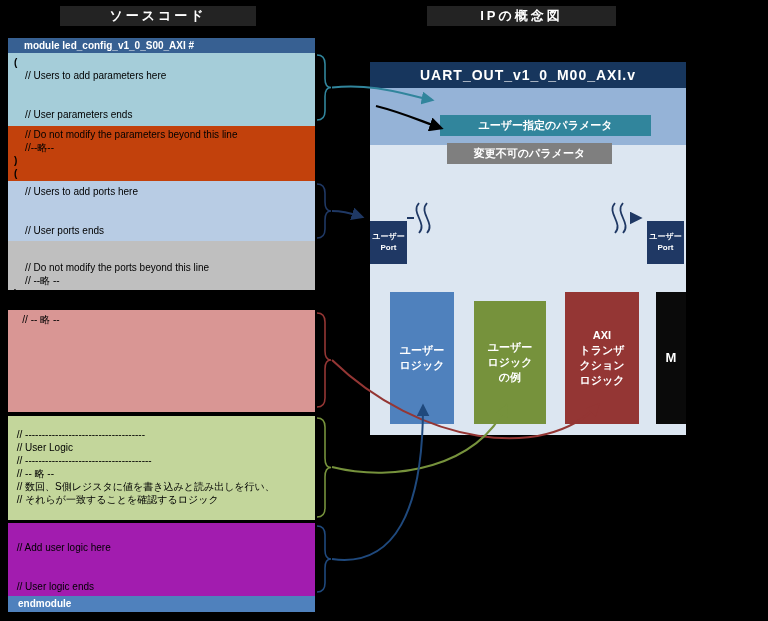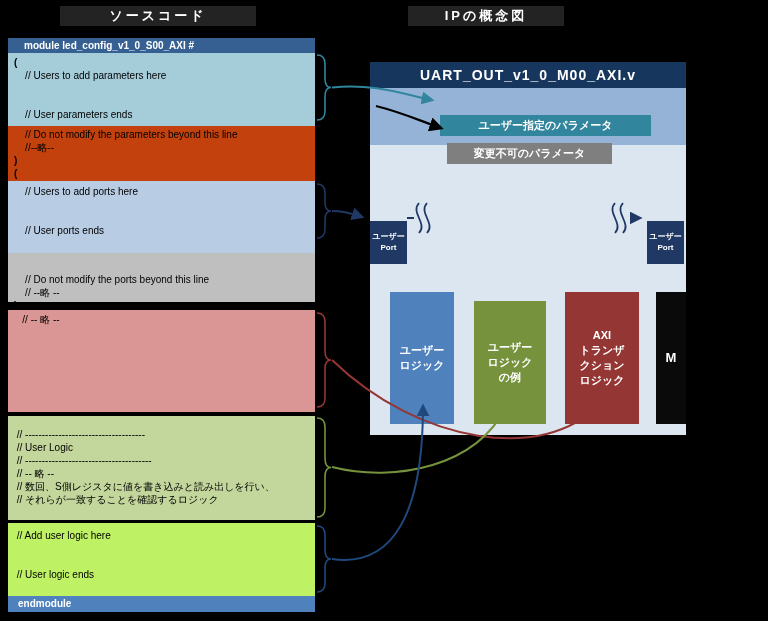--- a/index.html
+++ b/index.html
@@ -26,25 +26,25 @@
     color:#000; padding-left:6px;
   }
   .bold { font-weight:bold; }
   .hdr  { background:#376092; color:#fff; font-weight:bold; font-size:10px;
           line-height:15px; height:15px; padding-left:16px; white-space:pre; }
   .ftr  { background:#4f81bd; color:#fff; font-weight:bold; font-size:10px;
           line-height:16px; height:16px; padding-left:10px; white-space:pre; }
 
   .secA { background:#a5cdd9; height:73px; padding-top:3px; }
   .secB { background:#c2410c; height:55px; padding-top:2px; }
-  .secC { background:#b8cce4; height:72px; padding-top:4px; }
+  .secC { background:#b8cce4; height:60px; padding-top:4px; }
   .secD { background:#bfbfbf; height:49px; padding-top:20px; }
   .secE { background:#d99694; height:102px; padding-top:3px; }
   .secF { background:#c3d69b; height:104px; padding-top:12px; margin-top:4px; }
-  .secG { background:#bef264; height:73px;  padding-top:6px;  margin-top:3px; }
+  .secG { background:#a21caf; height:73px;  padding-top:18px;  margin-top:3px; }
 
   
   .dg-header {
     position:absolute; left:370px; top:62px; width:316px; height:26px;
     background:#17365d; color:#fff; font-weight:bold; font-size:14px;
     display:flex; align-items:center; justify-content:center; letter-spacing:1px;
   }
   .dg-band { position:absolute; left:370px; top:88px;  width:316px; height:57px;  background:#95b3d7; }
   .dg-body { position:absolute; left:370px; top:145px; width:316px; height:290px; background:#dce6f1; }
 
@@ -64,21 +64,21 @@
   .blk-ex    { left:474px; top:277px; width:72px; height:123px; background:#76923c; }
   .blk-axi   { left:565px; top:268px; width:74px; height:132px; background:#943634; }
   .blk-m     { left:656px; top:268px; width:30px; height:132px; background:#0a0a0a; font-size:13px; }
 
   svg.overlay { position:absolute; left:0; top:0; width:768px; height:621px; pointer-events:none; z-index:10; }
 </style>
 </head>
 <body>
 
 <div class="bar-title" style="left:60px; top:6px; width:196px;">ソースコード</div>
-<div class="bar-title" style="left:408px; top:6px; width:156px;">IPの概念図</div>
+<div class="bar-title" style="left:427px; top:6px; width:189px;">IPの概念図</div>
 
 <div class="code-block" style="top:38px;">
   <div class="hdr">module led_config_v1_0_S00_AXI #</div>
   <div class="sec secA">
     <div class="code-line bold">(</div>
     <div class="code-line">    // Users to add parameters here</div>
     <div class="code-line"></div>
     <div class="code-line"></div>
     <div class="code-line">    // User parameters ends</div>
   </div>

